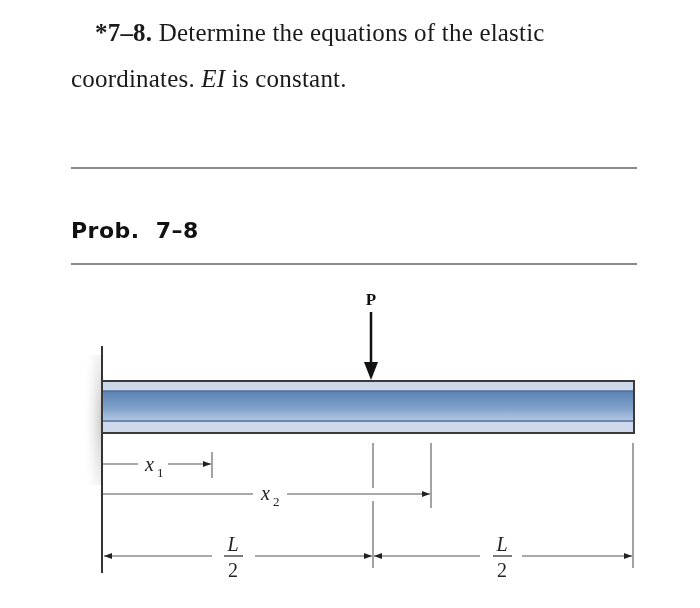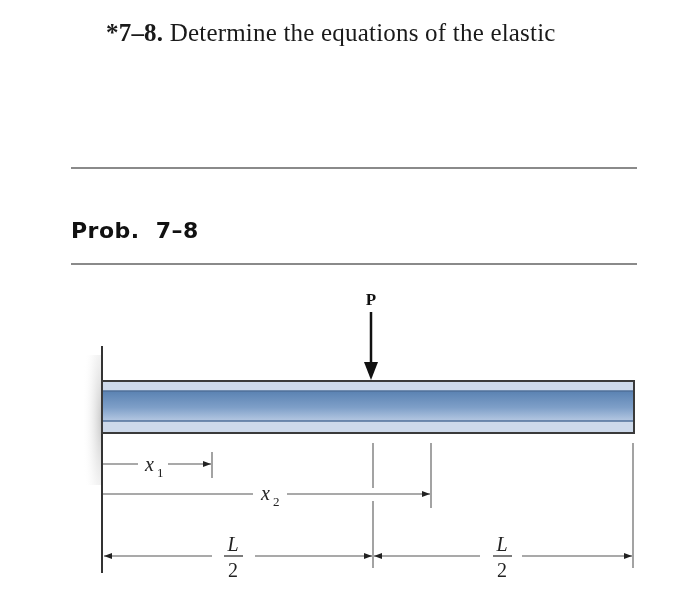--- a/index.html
+++ b/index.html
@@ -1,33 +1,34 @@
 <!DOCTYPE html>
 <html><head>
 <meta charset="utf-8">
 <style>
   html, body { margin: 0; padding: 0; background: #ffffff; }
   body { width: 700px; height: 608px; position: relative; overflow: hidden; font-family: "DejaVu Serif", "Liberation Serif", serif; color: #1a1a1a; }
-  .problem { position: absolute; left: 82px; top: 10px; width: 580px; font-family: "Liberation Serif", "DejaVu Serif", serif; font-size: 25px; line-height: 46px; letter-spacing: 0.2px; }
+  .problem { position: absolute; left: 71px; top: 10px; width: 580px; font-family: "Liberation Serif", "DejaVu Serif", serif; font-size: 25px; line-height: 46px; letter-spacing: 0.2px; }
   .problem .line { white-space: nowrap; display: block; }
   .problem .line.first { padding-left: 24px; }
   .problem .num { font-weight: bold; }
   .problem i { font-style: italic; }
   .problem sub { font-size: 15px; vertical-align: -4px; line-height: 0; }
   .rule { position: absolute; left: 71px; width: 566px; height: 0; border-top: 2px solid #8a8a8a; }
   .prob-label { position: absolute; left: 71px; top: 218px; font-family: "DejaVu Sans", "Liberation Sans", sans-serif; font-weight: bold; font-size: 22px; letter-spacing: 0.5px; color: #111; text-align: center; }
   .prob-label span.gap { display: inline-block; width: 16px; }
   svg.fig { position: absolute; left: 0; top: 0; }
   .svgtxt { font-family: "Liberation Serif", "DejaVu Serif", serif; }
 </style>
 </head>
 <body>
 
 <div class="problem">
   <span class="line first"><span class="num">*7–8.</span><span> Determine the equations of the elastic</span></span>
+  <span class="line"><span>coordinates. </span><i>EI</i><span> is constant.</span></span>
 </div>
 
 <div class="rule" style="top:167px;"></div>
 
 <div class="prob-label">
   <span>Prob.</span><span class="gap"></span><span>7–8</span>
 </div>
 
 <div class="rule" style="top:263px;"></div>
 

